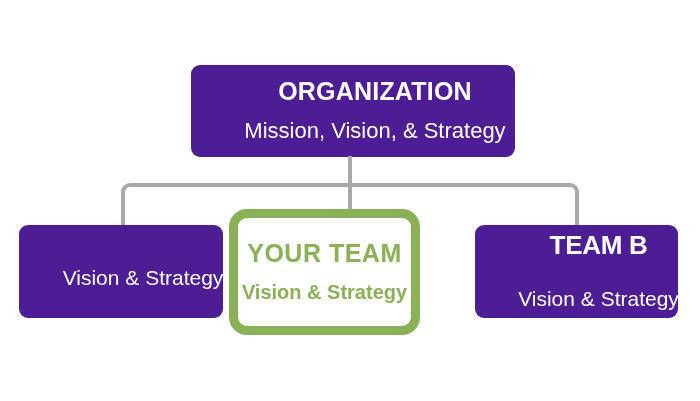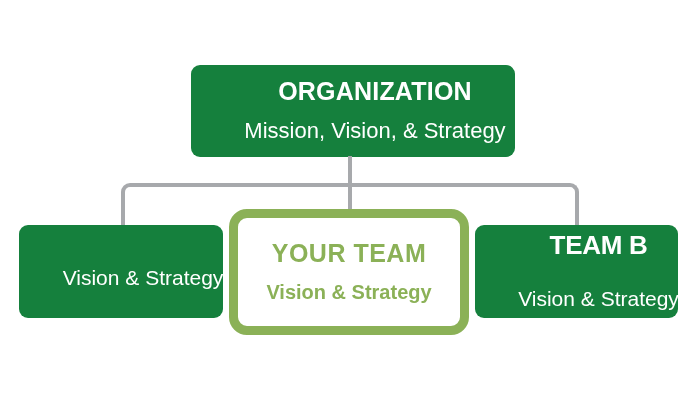--- a/index.html
+++ b/index.html
@@ -18,34 +18,34 @@
   .box {
     position: absolute;
     box-sizing: border-box;
     display: flex;
     flex-direction: column;
     align-items: center;
     justify-content: center;
     text-align: center;
   }
   .solid {
-    background: #15803d;
+    background: #4c1d95;
     color: #ffffff;
     border-radius: 9px;
     padding-left: 44px;
   }
   .outline {
     background: #ffffff;
     color: #8bb157;
     border: 9px solid #8bb157;
     border-radius: 18px;
   }
   .org-box    { left: 191px; top: 65px;  width: 324px; height: 92px; }
   .team-a-box { left: 19px;  top: 225px; width: 204px; height: 93px; }
-  .your-box   { left: 229px; top: 209px; width: 240px; height: 126px; }
+  .your-box   { left: 229px; top: 209px; width: 191px; height: 126px; }
   .team-b-box { left: 475px; top: 225px; width: 203px; height: 93px; gap: 13px; }
 
   .title {
     font-weight: bold;
     font-size: 26px;
     line-height: 1.05;
     letter-spacing: -0.3px;
     white-space: nowrap;
   }
   .org-box .title { font-size: 25px; letter-spacing: 0.2px; }

